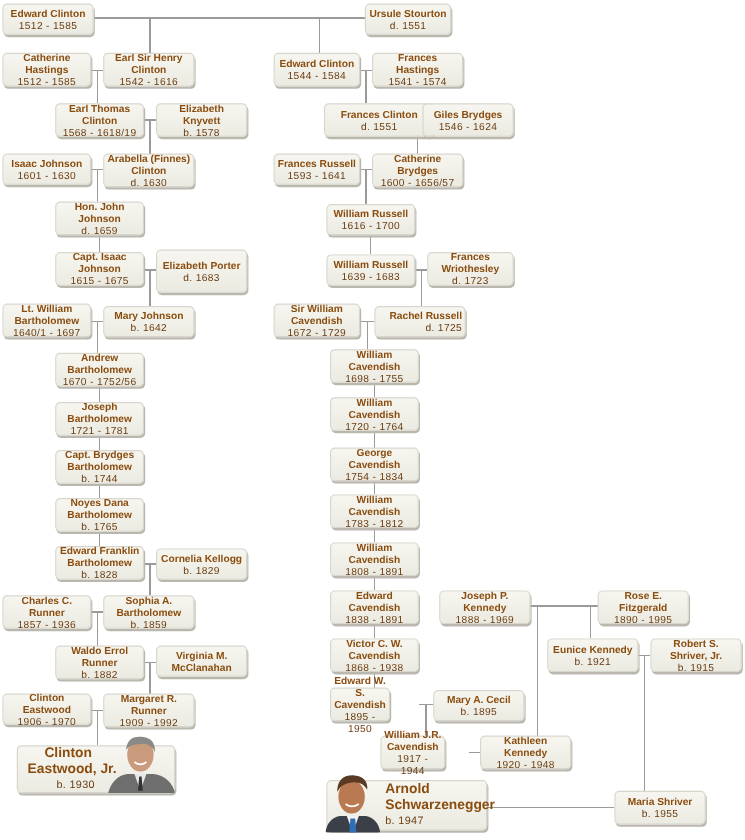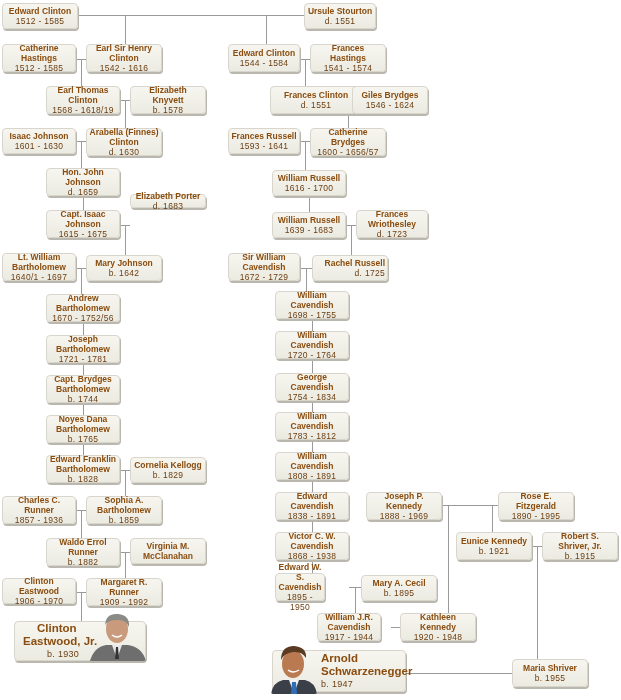--- a/index.html
+++ b/index.html
@@ -173,21 +173,21 @@
         <span class="dt">d. 1659</span>
       </div>
       <div class="box" style="left: 272px; top: 170px; width: 74px; height: 26px;">
         <span class="nm">William Russell</span>
         <span class="dt">1616 - 1700</span>
       </div>
       <div class="box" style="left: 46px; top: 210px; width: 74px; height: 28px;">
         <span class="nm">Capt. Isaac Johnson</span>
         <span class="dt">1615 - 1675</span>
       </div>
-      <div class="box" style="left: 130px; top: 194px; width: 76px; height: 14px;">
+      <div class="box" style="left: 130px; top: 208px; width: 76px; height: 36px;">
         <span class="nm">Elizabeth Porter</span>
         <span class="dt">d. 1683</span>
       </div>
       <div class="box" style="left: 272px; top: 212px; width: 74px; height: 26px;">
         <span class="nm">William Russell</span>
         <span class="dt">1639 - 1683</span>
       </div>
       <div class="box" style="left: 356px; top: 210px; width: 72px; height: 28px;">
         <span class="nm">Frances Wriothesley</span>
         <span class="dt">d. 1723</span>
@@ -300,21 +300,21 @@
         <span class="dt">1909 - 1992</span>
       </div>
       <div class="box" style="left: 275px; top: 573px; width: 50px; height: 28px;">
         <span class="nm">Edward W. S. Cavendish</span>
         <span class="dt">1895 - 1950</span>
       </div>
       <div class="box" style="left: 361px; top: 575px; width: 76px; height: 26px;">
         <span class="nm">Mary A. Cecil</span>
         <span class="dt">b. 1895</span>
       </div>
-      <div class="box" style="left: 317px; top: 613px; width: 64px; height: 28px;">
+      <div class="box" style="left: 317px; top: 613px; width: 54px; height: 28px;">
         <span class="nm">William J.R. Cavendish</span>
         <span class="dt">1917 - 1944</span>
       </div>
       <div class="box" style="left: 400px; top: 613px; width: 76px; height: 28px;">
         <span class="nm">Kathleen Kennedy</span>
         <span class="dt">1920 - 1948</span>
       </div>
     </div>
 
   <div class="box big" style="left:14px; top:621px; width:132px; height:40px;">

